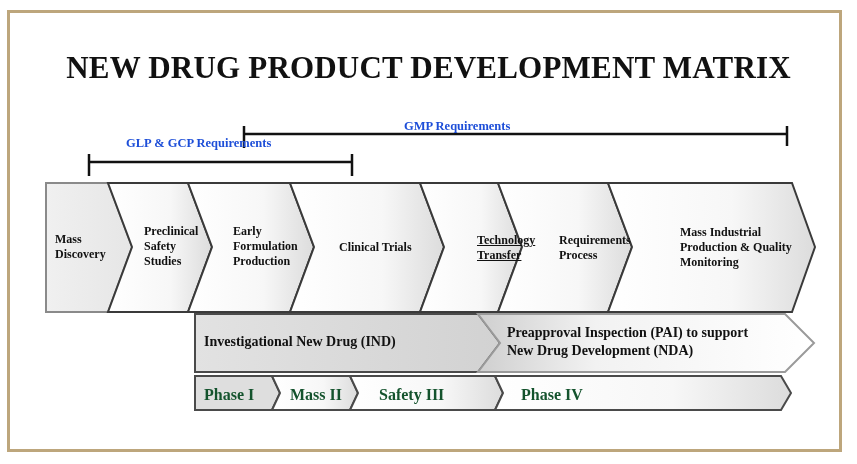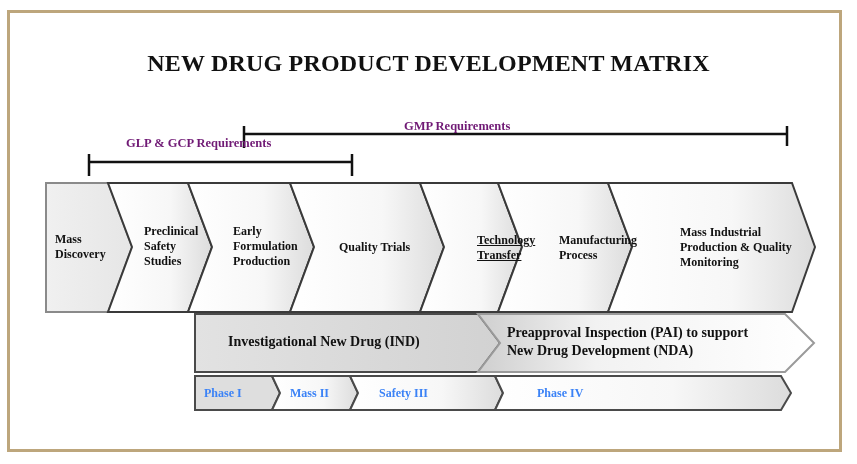--- a/index.html
+++ b/index.html
@@ -1,27 +1,27 @@
 <!DOCTYPE html>
 <html><head>
 <meta charset="utf-8">
 <style>
   html, body { margin: 0; padding: 0; background: #ffffff; }
   body { width: 857px; height: 464px; position: relative; overflow: hidden;
          font-family: "Liberation Serif", "DejaVu Serif", serif; }
   .frame { position: absolute; left: 7px; top: 10px; width: 835px; height: 442px;
            border: 3px solid #bda67c; box-sizing: border-box; }
   .title { position: absolute; left: 0; top: 50px; width: 857px; text-align: center;
-           font-weight: bold; font-size: 24px; color: #111; letter-spacing: 0.2px; }
-  .bracket-label { position: absolute; font-weight: bold; font-size: 12.5px; color: #701a75; }
+           font-weight: bold; font-size: 31px; color: #111; letter-spacing: 0.2px; }
+  .bracket-label { position: absolute; font-weight: bold; font-size: 12.5px; color: #1d4ed8; }
   svg.diagram { position: absolute; left: 0; top: 0; }
   .stage-label { position: absolute; font-weight: bold; font-size: 12px; color: #111;
                  line-height: 15px; }
   .reg-label { position: absolute; font-weight: bold; font-size: 14px; color: #111; line-height: 18px; }
-  .phase-label { position: absolute; font-weight: bold; font-size: 12px; color: #3b82f6; }
+  .phase-label { position: absolute; font-weight: bold; font-size: 16px; color: #14532d; }
 </style>
 </head>
 <body>
 
 <div class="frame"></div>
 
 <div class="title">NEW DRUG PRODUCT DEVELOPMENT MATRIX</div>
 
 <svg class="diagram" width="857" height="464" viewBox="0 0 857 464">
   <defs>
@@ -79,24 +79,24 @@
     <polygon points="495,376 781,376 791,393 781,410 495,410 503,393" fill="url(#gWhite)"></polygon>
   </g>
 </svg>
 
 <div class="bracket-label" style="left:404px; top:119px;">GMP Requirements</div>
 <div class="bracket-label" style="left:126px; top:136px;">GLP &amp; GCP Requirements</div>
 
 <div class="stage-label" style="left:55px; top:232px; width:62px;">Mass Discovery</div>
 <div class="stage-label" style="left:144px; top:224px; width:66px;">Preclinical Safety Studies</div>
 <div class="stage-label" style="left:233px; top:224px; width:80px;">Early Formulation Production</div>
-<div class="stage-label" style="left:339px; top:240px; width:80px;">Quality Trials</div>
+<div class="stage-label" style="left:339px; top:240px; width:80px;">Clinical Trials</div>
 <div class="stage-label" style="left:477px; top:233px; width:70px;text-decoration:underline;">Technology Transfer</div>
-<div class="stage-label" style="left:559px; top:233px; width:90px;">Manufacturing Process</div>
+<div class="stage-label" style="left:559px; top:233px; width:90px;">Requirements Process</div>
 <div class="stage-label" style="left:680px; top:225px; width:125px;">Mass Industrial Production &amp; Quality Monitoring</div>
 
-<div class="reg-label" style="left:204px; top:333px; width:270px;margin-left:24px;">Investigational New Drug (IND)</div>
+<div class="reg-label" style="left:204px; top:333px; width:270px;">Investigational New Drug (IND)</div>
 <div class="reg-label" style="left:507px; top:324px; width:270px;">Preapproval Inspection (PAI) to support New Drug Development (NDA)</div>
 
 <div class="phase-label" style="left:204px; top:386px;">Phase I</div>
 <div class="phase-label" style="left:290px; top:386px;">Mass II</div>
 <div class="phase-label" style="left:379px; top:386px;">Safety III</div>
-<div class="phase-label" style="left:521px; top:386px;margin-left:16px;">Phase IV</div>
+<div class="phase-label" style="left:521px; top:386px;">Phase IV</div>
 
 </body></html>

